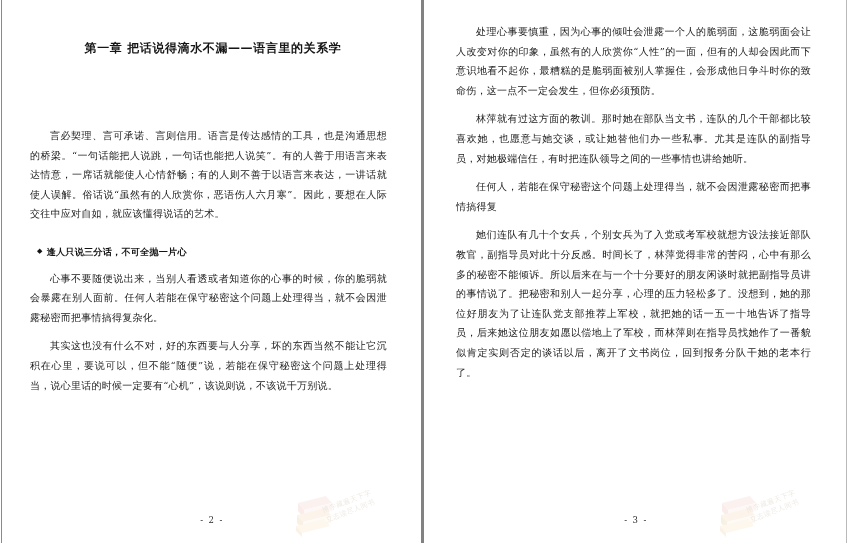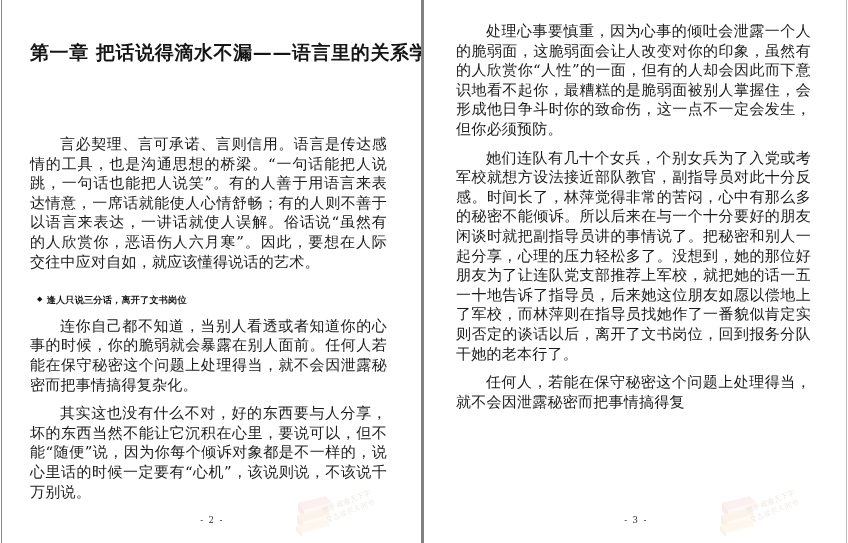--- a/index.html
+++ b/index.html
@@ -49,34 +49,34 @@
   .page-body {
     position: relative;
     z-index: 2;
   }
 
   
   .chapter-title {
     margin: 0;
     padding-top: 40px;
     text-align: center;
-    font-size: 19px;
+    font-size: 12px;
     font-weight: bold;
     letter-spacing: 0.6px;
     color: #151515;
     font-family: "DejaVu Serif", "Liberation Serif", serif;
     white-space: nowrap;
   }
 
   .title-gap { height: 69px; }
 
   
   p.para {
     margin: 0 9px 0 0;
-    font-size: 15px;
+    font-size: 10px;
     line-height: 19.6px;
     color: #1b1b1b;
     text-align: justify;
     text-justify: inter-ideograph;
     text-indent: 2em;
     letter-spacing: 0.25px;
     font-family: "DejaVu Serif", "Liberation Serif", serif;
   }
   p.para + p.para { margin-top: 9px; }
 
@@ -164,25 +164,25 @@
     <div class="page-body">
 
       <h1 class="chapter-title">第一章 把话说得滴水不漏——语言里的关系学</h1>
 
       <div class="title-gap"></div>
 
       <p class="para">言必契理、言可承诺、言则信用。语言是传达感情的工具，也是沟通思想的桥梁。“一句话能把人说跳，一句话也能把人说笑”。有的人善于用语言来表达情意，一席话就能使人心情舒畅；有的人则不善于以语言来表达，一讲话就使人误解。俗话说“虽然有的人欣赏你，恶语伤人六月寒”。因此，要想在人际交往中应对自如，就应该懂得说话的艺术。</p>
 
       <div class="bullet-heading">
         <span class="bullet-mark">◆</span>
-        <span>逢人只说三分话，离开了文书岗位</span>
+        <span>逢人只说三分话，不可全抛一片心</span>
       </div>
 
-      <p class="para">连你自己都不知道，当别人看透或者知道你的心事的时候，你的脆弱就会暴露在别人面前。任何人若能在保守秘密这个问题上处理得当，就不会因泄露秘密而把事情搞得复杂化。</p>
-      <p class="para">其实这也没有什么不对，好的东西要与人分享，坏的东西当然不能让它沉积在心里，要说可以，但不能“随便”说，因为你每个倾诉对象都是不一样的，说心里话的时候一定要有“心机”，该说则说，不该说千万别说。</p>
+      <p class="para">心事不要随便说出来，当别人看透或者知道你的心事的时候，你的脆弱就会暴露在别人面前。任何人若能在保守秘密这个问题上处理得当，就不会因泄露秘密而把事情搞得复杂化。</p>
+      <p class="para">其实这也没有什么不对，好的东西要与人分享，坏的东西当然不能让它沉积在心里，要说可以，但不能“随便”说，若能在保守秘密这个问题上处理得当，说心里话的时候一定要有“心机”，该说则说，不该说千万别说。</p>
     </div>
 
     <div class="folio">- 2 -</div>
 
     <div class="watermark">
       <svg class="wm-books" viewBox="0 0 56 46">
         <g opacity="0.85">
           <path d="M6 12 L34 5 L40 12 L12 19 Z" fill="#f0c9c2"></path>
           <path d="M6 12 L12 19 L12 27 L6 20 Z" fill="#e5b0a7"></path>
           <path d="M12 19 L40 12 L40 20 L12 27 Z" fill="#f7e2de"></path>
@@ -197,22 +197,23 @@
         <div>博学藏遍天下字</div>
         <div>立志读尽人间书</div>
       </div>
     </div>
   </div>
 
   <div class="page right">
     <div class="page-body" style="padding-top:22px;">
 
       <p class="para">处理心事要慎重，因为心事的倾吐会泄露一个人的脆弱面，这脆弱面会让人改变对你的印象，虽然有的人欣赏你“人性”的一面，但有的人却会因此而下意识地看不起你，最糟糕的是脆弱面被别人掌握住，会形成他日争斗时你的致命伤，这一点不一定会发生，但你必须预防。</p>
+      <p class="para">林萍就有过这方面的教训。那时她在部队当文书，连队的几个干部都比较喜欢她，也愿意与她交谈，或让她替他们办一些私事。尤其是连队的副指导员，对她极端信任，有时把连队领导之间的一些事情也讲给她听。</p>
+      <p class="para">任何人，若能在保守秘密这个问题上处理得当，就不会因泄露秘密而把事情搞得复</p>
       <p class="para">她们连队有几十个女兵，个别女兵为了入党或考军校就想方设法接近部队教官，副指导员对此十分反感。时间长了，林萍觉得非常的苦闷，心中有那么多的秘密不能倾诉。所以后来在与一个十分要好的朋友闲谈时就把副指导员讲的事情说了。把秘密和别人一起分享，心理的压力轻松多了。没想到，她的那位好朋友为了让连队党支部推荐上军校，就把她的话一五一十地告诉了指导员，后来她这位朋友如愿以偿地上了军校，而林萍则在指导员找她作了一番貌似肯定实则否定的谈话以后，离开了文书岗位，回到报务分队干她的老本行了。</p>
-      <p class="para">任何人，若能在保守秘密这个问题上处理得当，就不会因泄露秘密而把事情搞得复</p>
     </div>
 
     <div class="folio">- 3 -</div>
 
     <div class="watermark">
       <svg class="wm-books" viewBox="0 0 56 46">
         <g opacity="0.85">
           <path d="M6 12 L34 5 L40 12 L12 19 Z" fill="#f0c9c2"></path>
           <path d="M6 12 L12 19 L12 27 L6 20 Z" fill="#e5b0a7"></path>
           <path d="M12 19 L40 12 L40 20 L12 27 Z" fill="#f7e2de"></path>

